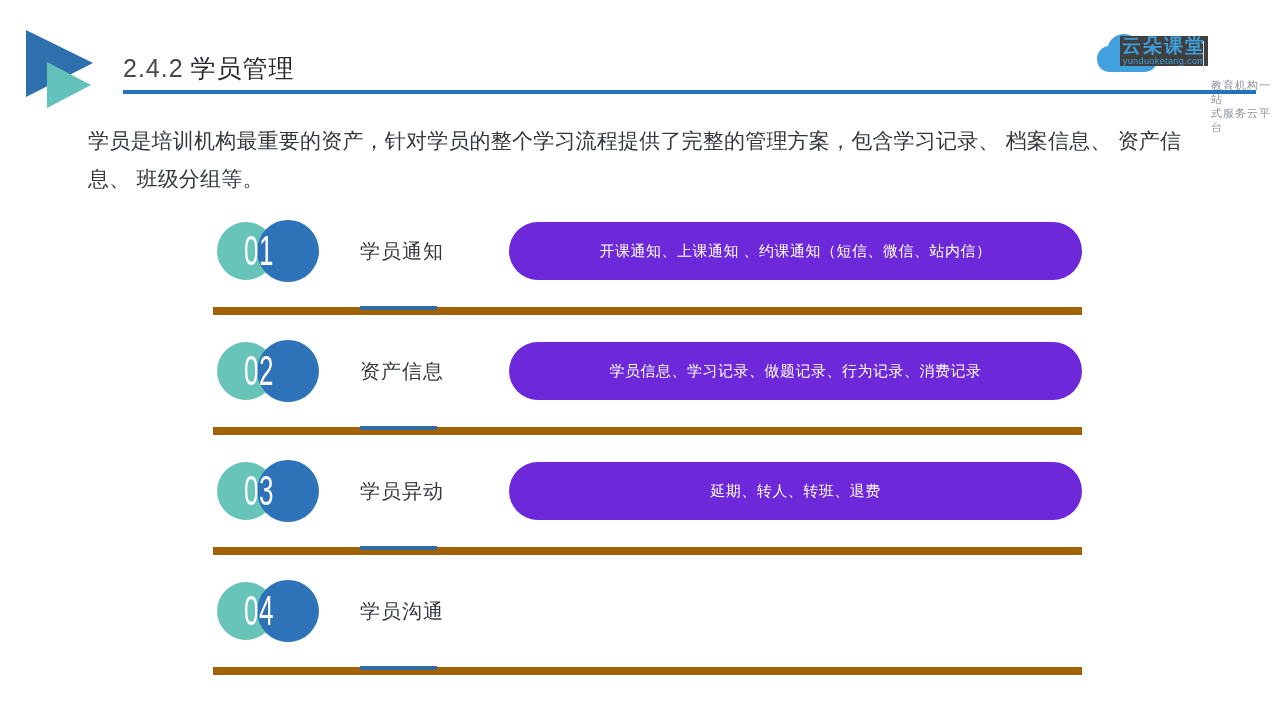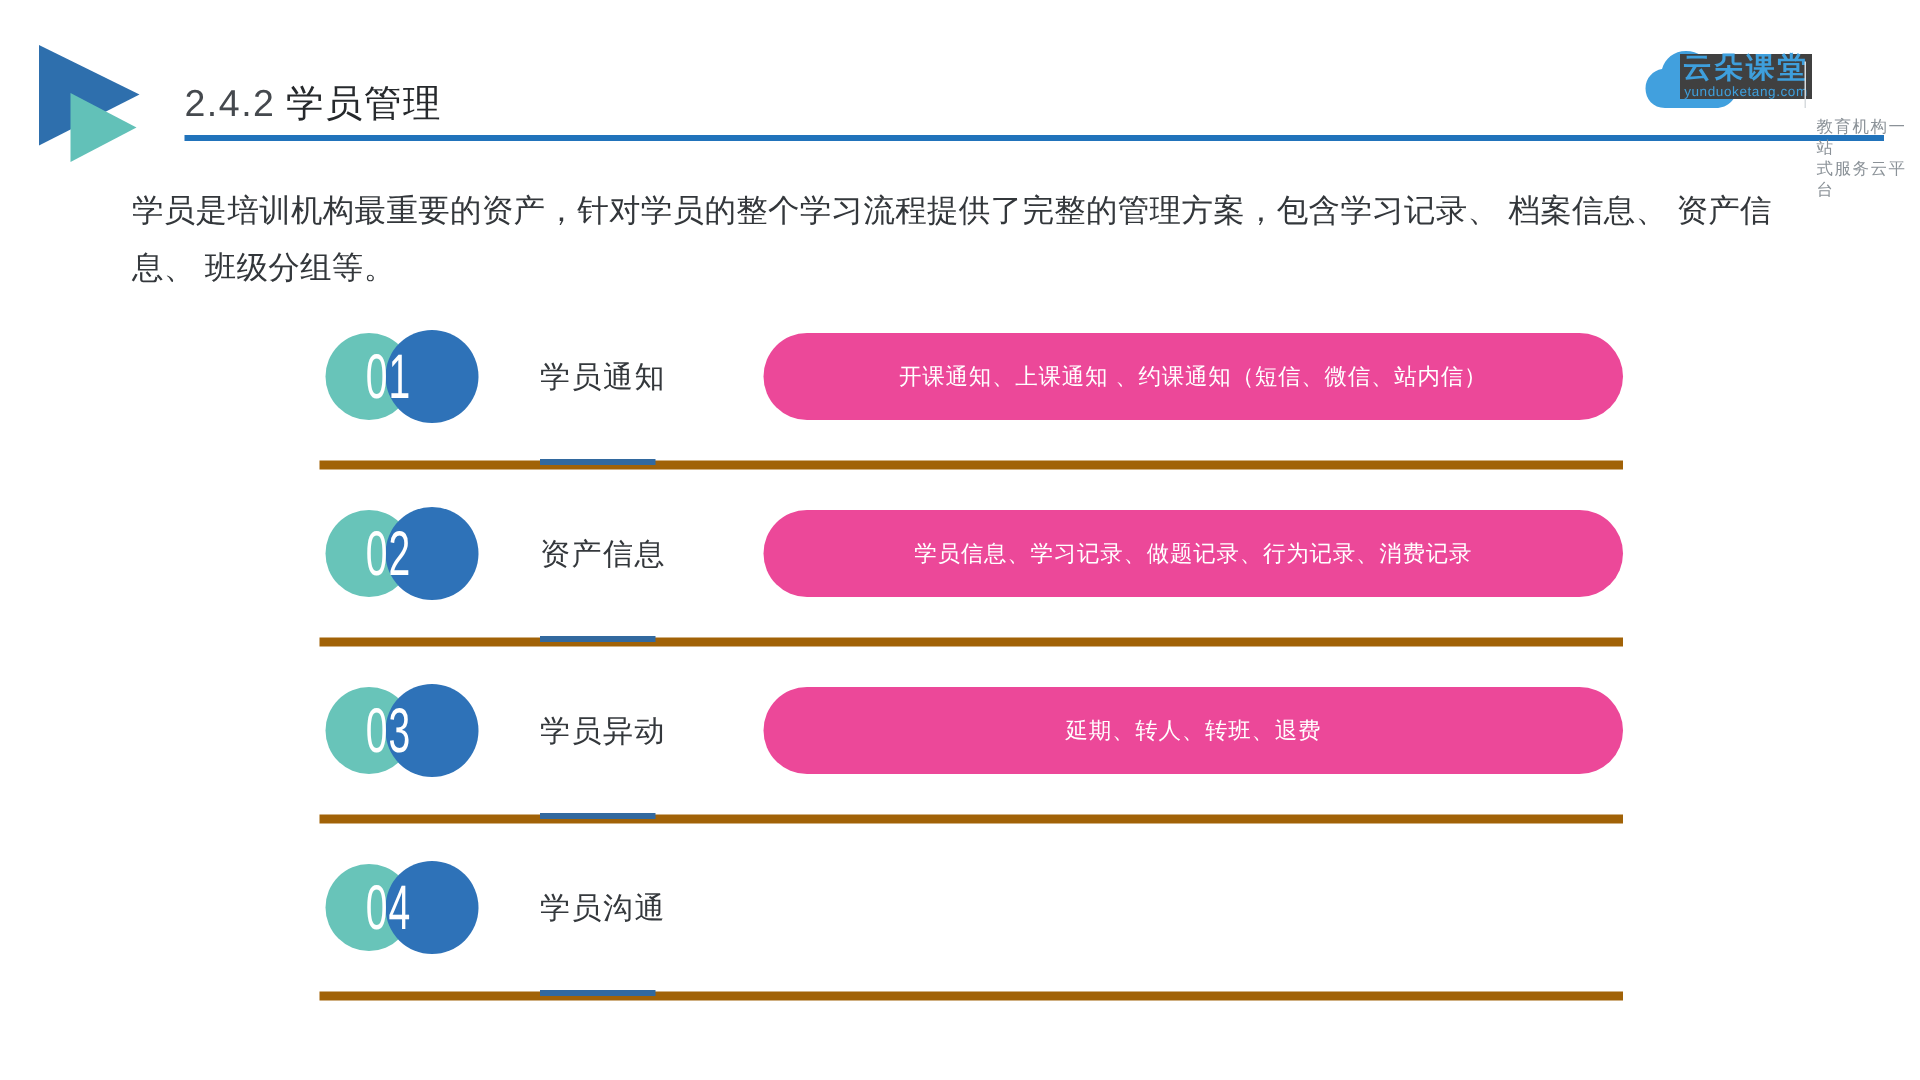--- a/index.html
+++ b/index.html
@@ -20,28 +20,28 @@
   .cloud-svg{position:absolute;left:6px;top:4px;width:64px;height:42px;}
   .brand-text{position:absolute;left:30px;top:8px;background:#404040;padding:0 2px;}
   .brand-name{font-size:19px;font-weight:700;color:#3e9fdc;letter-spacing:2px;line-height:20px;}
   .brand-domain{font-size:9px;color:#3e9fdc;letter-spacing:.4px;text-align:center;line-height:10px;}
   .brand-sep{position:absolute;left:113px;top:13px;width:1px;height:31px;background:#d7dbde;}
   .brand-tagline{position:absolute;left:121px;top:15px;font-size:11px;line-height:14px;color:#8b9298;letter-spacing:1px;margin-top:35px;}
   
   .intro{position:absolute;left:88px;top:122px;width:1122px;font-size:21px;line-height:38px;color:#33373b;letter-spacing:.2px;}
   
   .rows{position:absolute;left:213px;top:195px;width:869px;}
-  .row{position:relative;display:flex;align-items:center;height:112px;border-bottom:6px solid #a16207;}
+  .row{position:relative;display:flex;align-items:center;height:112px;border-bottom:8px solid #a16207;}
   .badge{position:relative;width:104px;height:64px;margin-left:4px;flex:none;}
   .c-teal{position:absolute;left:0;top:3px;width:58px;height:58px;border-radius:50%;background:#68c4b9;}
   .c-blue{position:absolute;left:40px;top:1px;width:62px;height:62px;border-radius:50%;background:#2e72b8;}
   .num{position:absolute;left:10px;top:0;width:64px;height:64px;display:flex;align-items:center;justify-content:center;
        color:#ffffff;font-size:42px;font-weight:400;transform:scaleX(.62);letter-spacing:1px;}
   .label{margin-left:39px;width:104px;flex:none;font-size:20px;color:#34383c;letter-spacing:1px;white-space:nowrap;}
-  .pill{margin-left:45px;flex:1;height:58px;border-radius:29px;background:#ec4899;color:#ffffff;
+  .pill{margin-left:45px;flex:1;height:58px;border-radius:29px;background:#6d28d9;color:#ffffff;
         display:flex;align-items:center;justify-content:center;font-size:15px;letter-spacing:.5px;white-space:nowrap;}
   .accent{position:absolute;left:147px;bottom:-3px;width:77px;height:4px;background:#32699f;}
 </style>
 </head>
 <body>
 
 <svg class="tri-logo" viewBox="0 0 72 84">
   <polygon points="2,2 2,69 69,35" fill="#2e6fad"></polygon>
   <polygon points="23,34 23,80 67,57" fill="#62c1b8"></polygon>
 </svg>

